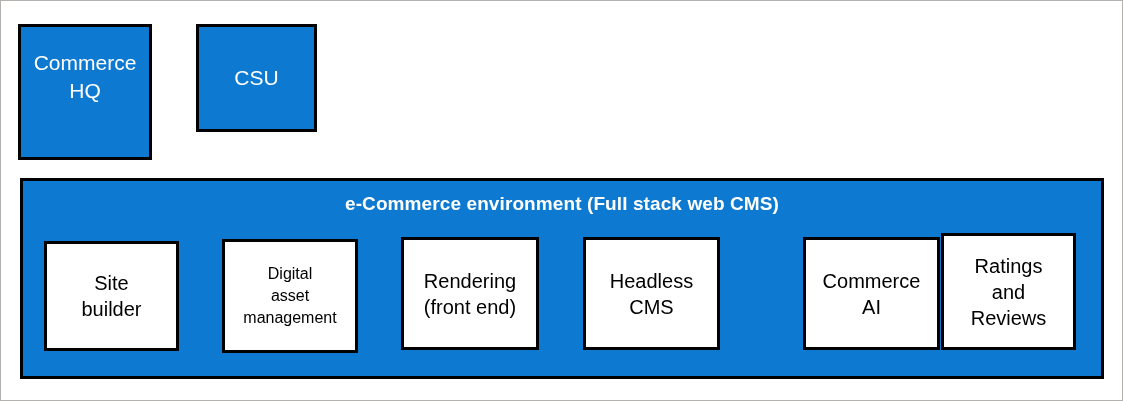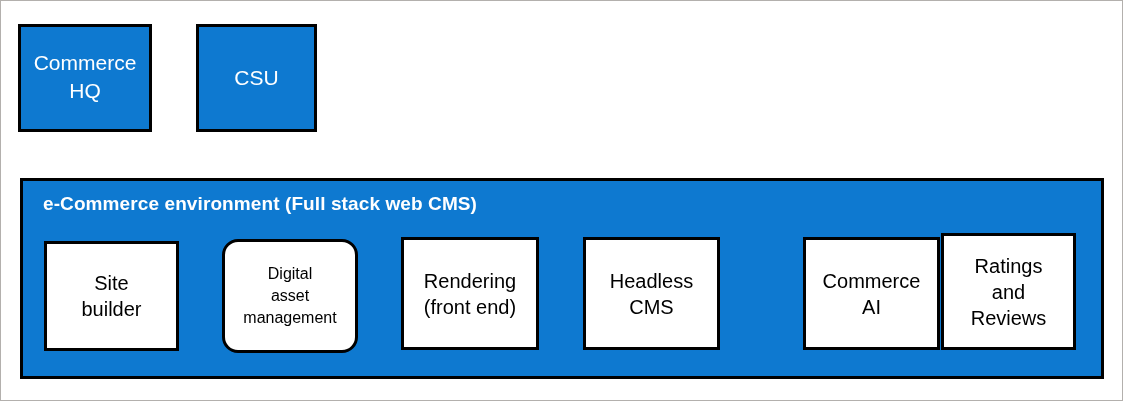--- a/index.html
+++ b/index.html
@@ -32,21 +32,21 @@
     justify-content: center;
     text-align: center;
     font-size: 21px;
     line-height: 1.32;
     padding: 0 6px;
   }
   #box-commerce-hq {
     left: 17px;
     top: 23px;
     width: 134px;
-    height: 108px;
+    height: 136px;
     align-items: flex-start;
     padding-top: 22px;
   }
   #box-csu {
     left: 195px;
     top: 23px;
     width: 121px;
     height: 108px;
   }
 
@@ -59,26 +59,25 @@
     height: 201px;
     background: #0E79D0;
     border: 3px solid #000000;
     box-sizing: border-box;
   }
   #env-title {
     position: absolute;
     left: 0;
     top: 12px;
     width: 100%;
-    text-align: left;
+    text-align: center;
     color: #ffffff;
     font-size: 19px;
     font-weight: bold;
     letter-spacing: 0.1px;
-    margin-left: 20px;
   }
 
   
   .comp-box {
     position: absolute;
     background: #ffffff;
     border: 3px solid #000000;
     box-sizing: border-box;
     color: #000000;
     display: flex;
@@ -90,21 +89,20 @@
     padding: 0 4px;
   }
   .comp-box .comp-label {
     display: block;
     width: 100%;
     white-space: pre-line;
   }
   .comp-box.small-type {
     font-size: 16px;
     line-height: 1.36;
-    border-radius: 16px;
   }
 
   
   #comp-site-builder        { left: 43px;  top: 240px; width: 135px; height: 110px; }
   #comp-digital-asset       { left: 221px; top: 238px; width: 136px; height: 114px; }
   #comp-rendering           { left: 400px; top: 236px; width: 138px; height: 113px; }
   #comp-headless-cms        { left: 582px; top: 236px; width: 137px; height: 113px; }
   #comp-commerce-ai         { left: 760px; top: 236px; width: 137px; height: 113px; margin-left: 42px; }
   #comp-ratings-reviews     { left: 940px; top: 232px; width: 135px; height: 117px; }
 </style>

